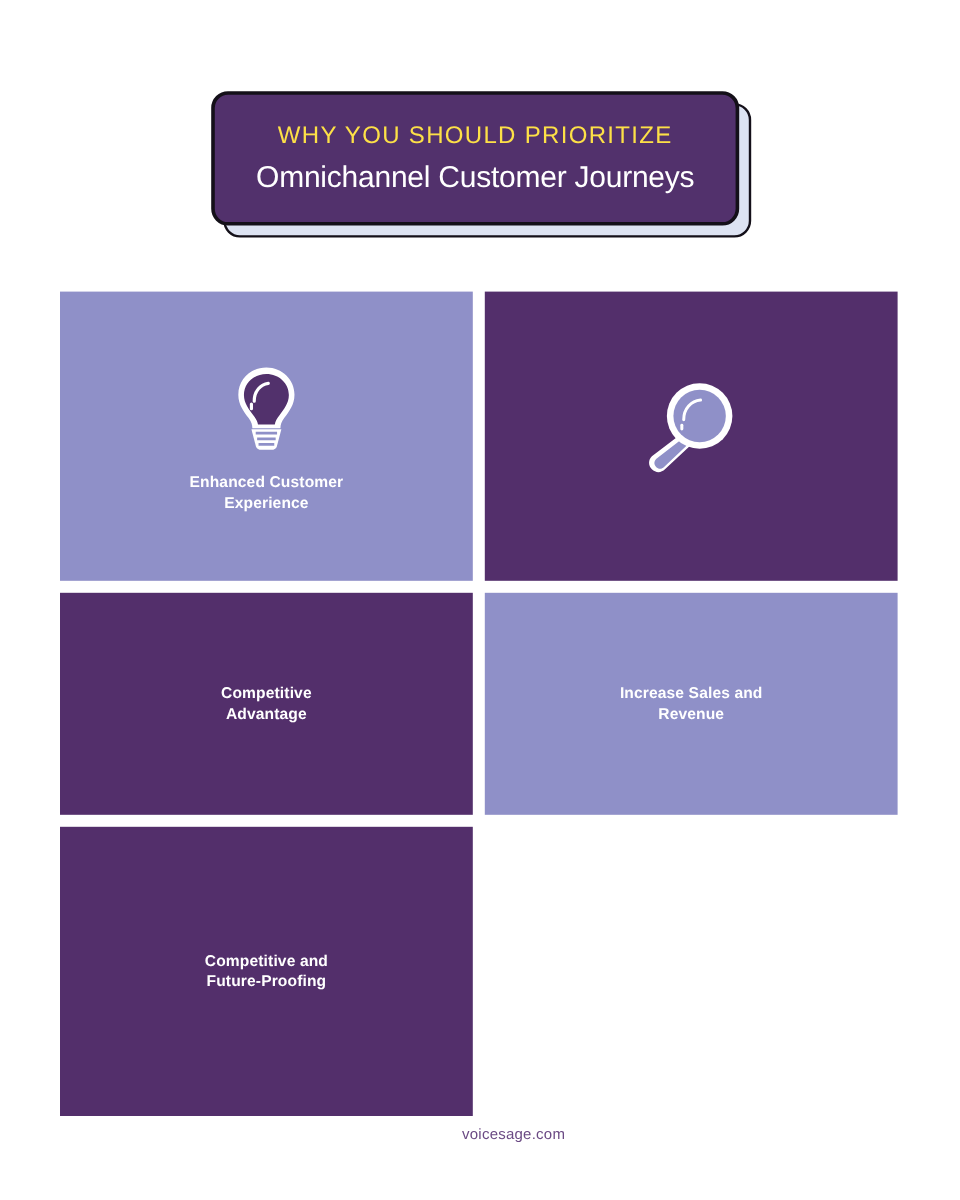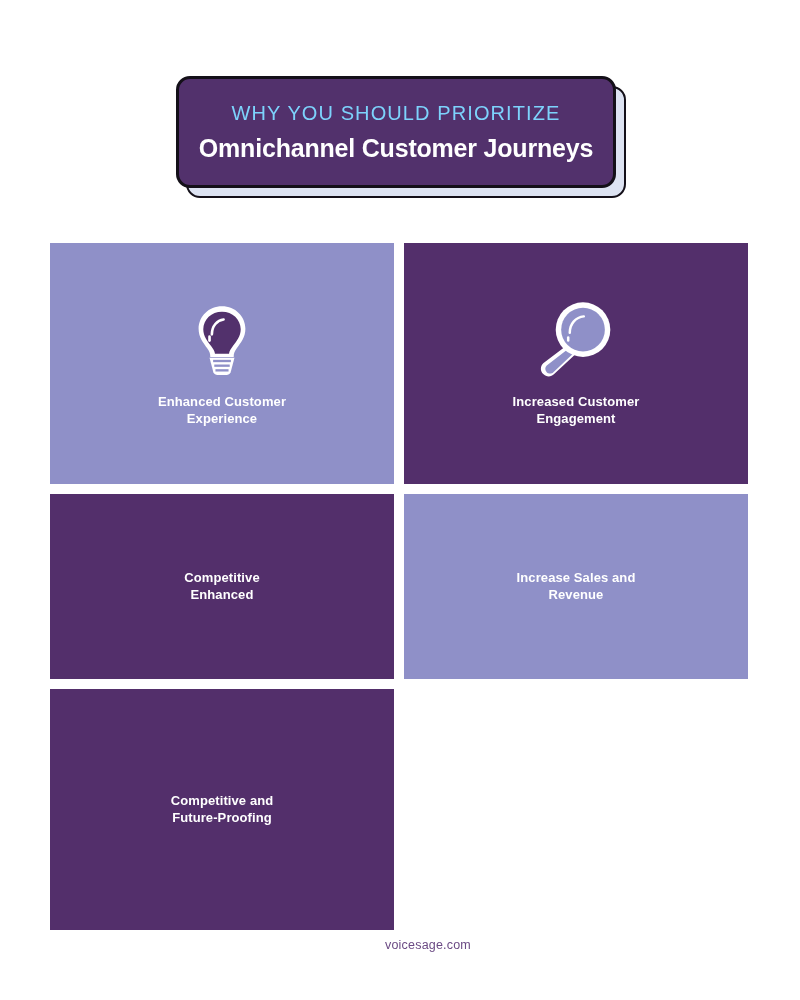--- a/index.html
+++ b/index.html
@@ -51,32 +51,32 @@
     background: #52316c;
     border: 3px solid #141019;
     border-radius: 14px;
     box-sizing: border-box;
     display: flex;
     flex-direction: column;
     align-items: center;
     justify-content: center;
   }
   .header-eyebrow {
-    color: #7dd3fc;
+    color: #fde047;
     font-size: 20px;
     letter-spacing: 1.1px;
     font-weight: 400;
     line-height: 1.2;
     text-align: center;
     margin-bottom: 9px;
   }
   .header-title {
     color: #ffffff;
     font-size: 25px;
-    font-weight: bold;
+    font-weight: normal;
     letter-spacing: -0.2px;
     line-height: 1.15;
     text-align: center;
     white-space: nowrap;
   }
 
   
   .grid {
     position: absolute;
     left: 50px;
@@ -165,28 +165,26 @@
 
     <div class="cell dark">
       <svg class="cell-icon" viewBox="0 0 100 100">
         <path d="M41 56 L52 67 L22 95 C18 99 12 99 8 95 C4 91 4 85 8 81 Z" fill="#ffffff"></path>
         <path d="M41.5 61.5 L47.5 67.5 L21 92.5 C18.5 95 15 95 12.5 92.5 C10 90 10 86.5 12.5 84 Z" fill="#8f90c8"></path>
         <circle cx="59" cy="38" r="35" fill="#ffffff"></circle>
         <circle cx="59" cy="38" r="28" fill="#8f90c8"></circle>
         <path d="M42 42 C42 30 50 22 60 21" stroke="#ffffff" stroke-width="3.2" fill="none" stroke-linecap="round"></path>
         <path d="M40 48 L40 52" stroke="#ffffff" stroke-width="3.2" fill="none" stroke-linecap="round"></path>
       </svg>
-      <div class="cell-label">Increased Customer
-Engagement</div>
     </div>
 
 
     <div class="cell dark no-icon">
       <div class="cell-label">Competitive
-Enhanced</div>
+Advantage</div>
     </div>
 
     <div class="cell light no-icon">
       <div class="cell-label">Increase Sales and
 Revenue</div>
     </div>
 
     <div class="cell dark no-icon">
       <div class="cell-label">Competitive and
 Future-Proofing</div>

